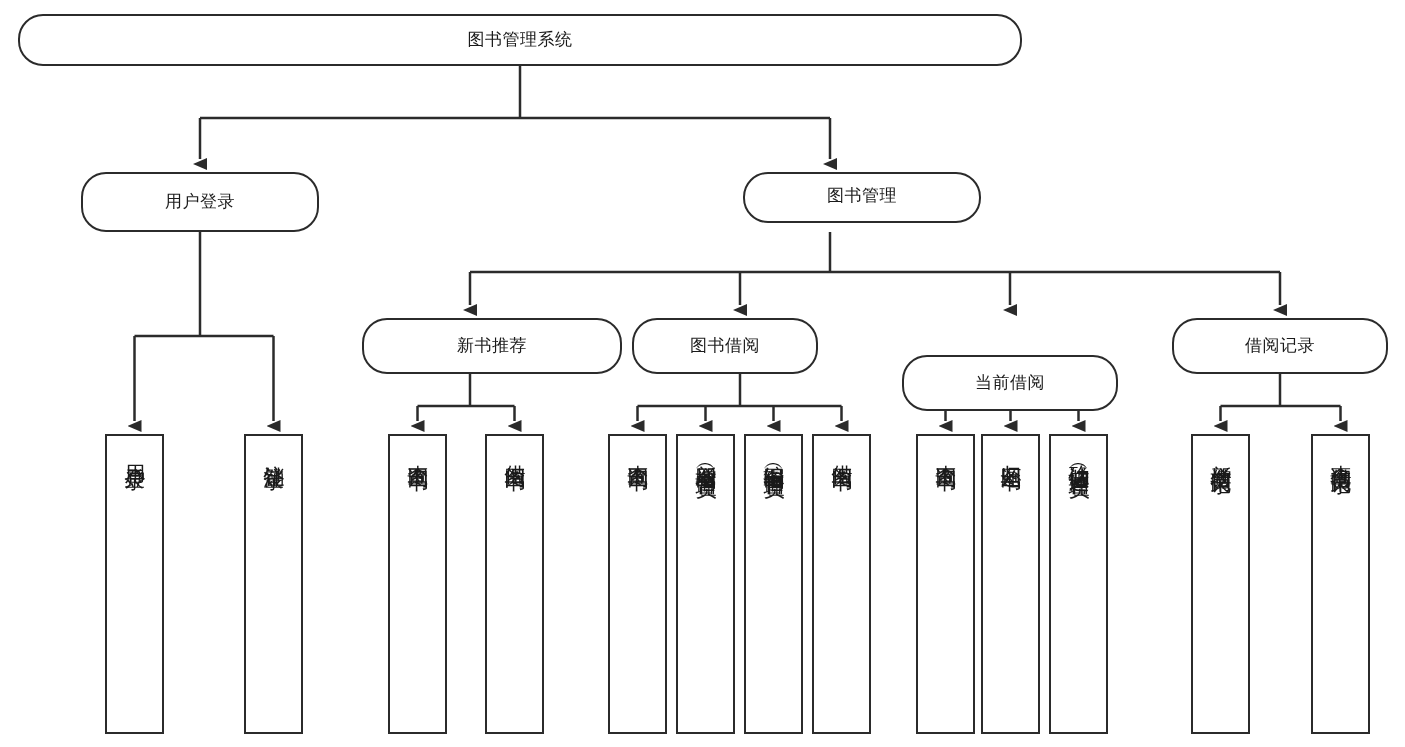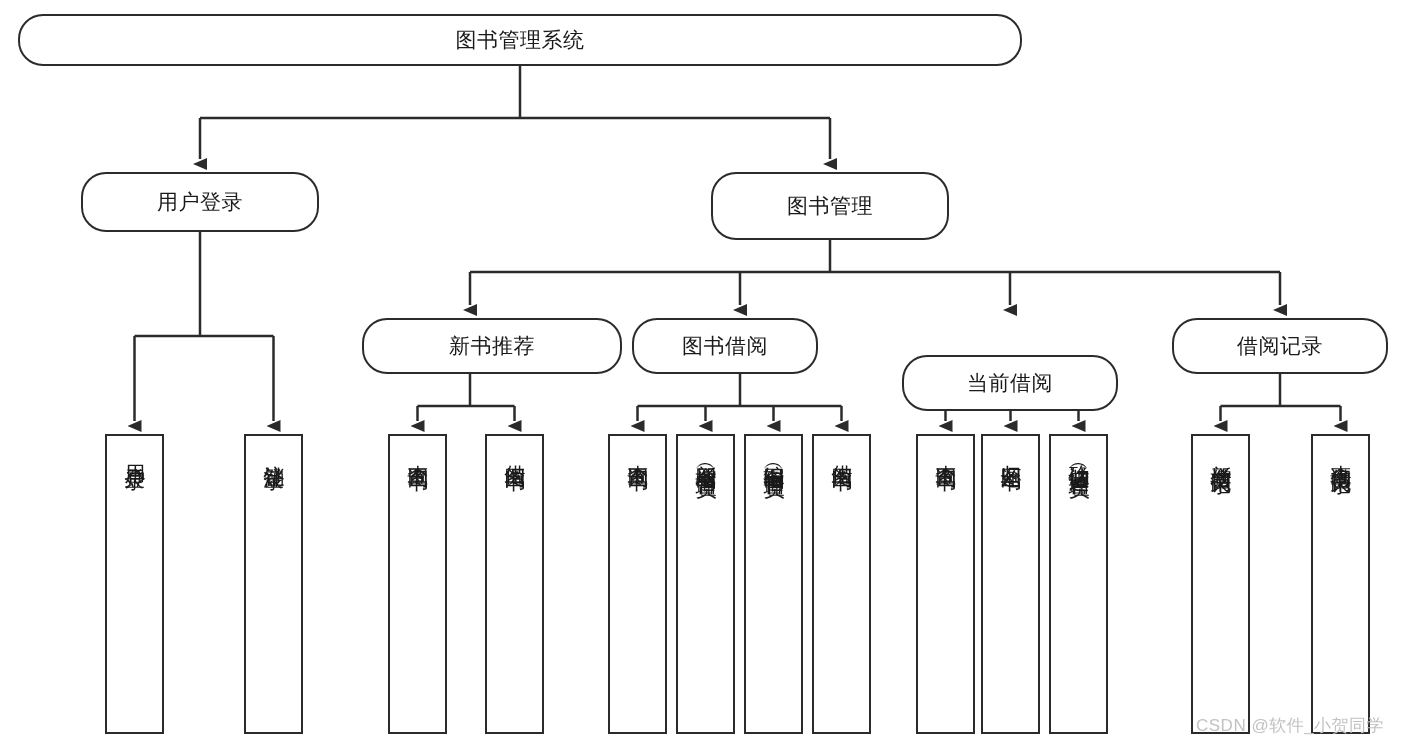--- a/index.html
+++ b/index.html
@@ -28,21 +28,21 @@
     box-sizing: border-box;
     background: #ffffff;
     border: 2px solid #2b2b2b;
     display: flex;
     align-items: center;
     justify-content: center;
     color: #1a1a1a;
     z-index: 2;
   }
   .node-h {
-    font-size: 21px;
+    font-size: 17px;
     line-height: 1.2;
     letter-spacing: 0.5px;
     border-radius: 25px;
   }
   .node-v {
     align-items: flex-start;
     padding-top: 12px;
   }
   .node-v .vtext {
     writing-mode: vertical-rl;
@@ -104,21 +104,21 @@
         <line x1="1280" y1="374" x2="1280" y2="406" stroke="#2b2b2b" stroke-width="2.5"></line>
         <line x1="1220.5" y1="406" x2="1340.5" y2="406" stroke="#2b2b2b" stroke-width="2.5"></line>
         <line x1="1220.5" y1="406" x2="1220.5" y2="421" stroke="#2b2b2b" stroke-width="2.5" marker-end="url(#arrowhead)"></line>
         <line x1="1340.5" y1="406" x2="1340.5" y2="421" stroke="#2b2b2b" stroke-width="2.5" marker-end="url(#arrowhead)"></line>
       </g>
   </svg>
 
   <div id="nodes">
       <div class="node node-h" style="left: 18px; top: 14px; width: 1004px; height: 52px;">图书管理系统</div>
       <div class="node node-h" style="left: 81px; top: 172px; width: 238px; height: 60px;">用户登录</div>
-      <div class="node node-h" style="left: 711px; top: 172px; width: 238px; height: 68px;">图书管理</div>
+      <div class="node node-h" style="left: 743px; top: 172px; width: 238px; height: 51px; font-family: Liberation Mono, monospace;">图书管理</div>
       <div class="node node-h" style="left: 362px; top: 318px; width: 260px; height: 56px;">新书推荐</div>
       <div class="node node-h" style="left: 632px; top: 318px; width: 186px; height: 56px;">图书借阅</div>
       <div class="node node-h" style="left: 902px; top: 318px; width: 216px; height: 56px; margin-top: 37px;">当前借阅</div>
       <div class="node node-h" style="left: 1172px; top: 318px; width: 216px; height: 56px; text-align: center;">借阅记录</div>
       <div class="node node-v" style="left: 105px; top: 434px; width: 59px; height: 300px;">
         <span class="vtext">用户登录</span>
       </div>
       <div class="node node-v" style="left: 244px; top: 434px; width: 59px; height: 300px;">
         <span class="vtext">注销登录</span>
       </div>
@@ -150,14 +150,13 @@
         <span class="vtext">确认归还（管理员）</span>
       </div>
       <div class="node node-v" style="left: 1191px; top: 434px; width: 59px; height: 300px;">
         <span class="vtext">新增借阅记录</span>
       </div>
       <div class="node node-v" style="left: 1311px; top: 434px; width: 59px; height: 300px;">
         <span class="vtext">查询借阅记录</span>
       </div>
     </div>
 
-  <div class="watermark" style="left: 1196px; top: 714px; color: rgb(194, 194, 194);">CSDN @软件_小贺同学</div>
 </div>
 
 </body></html>

